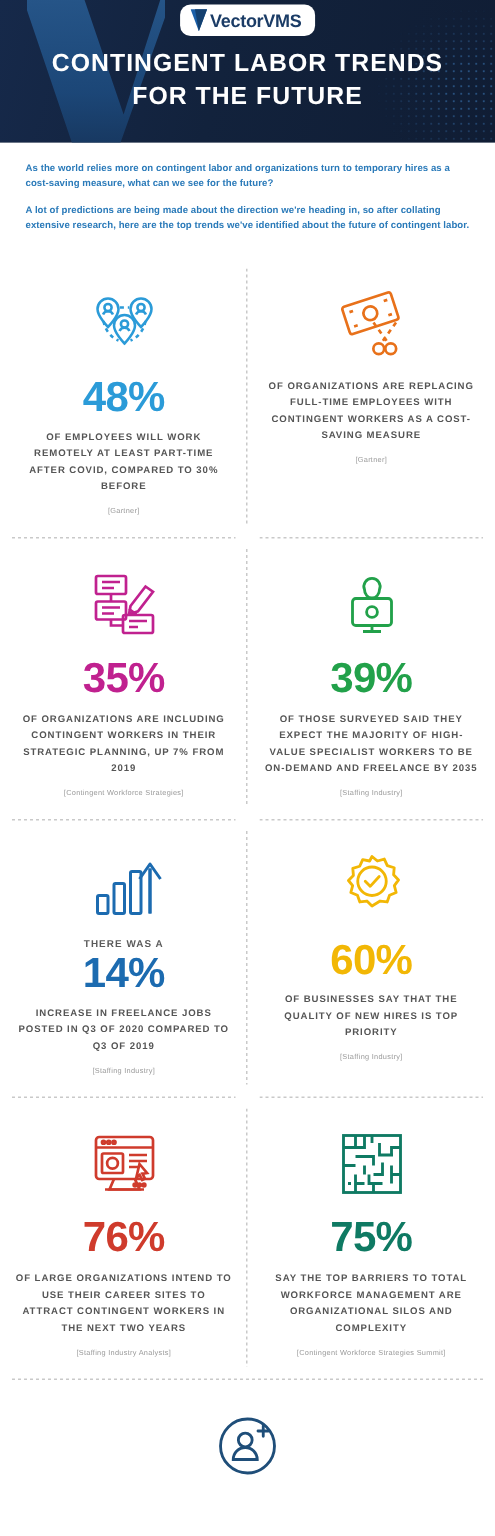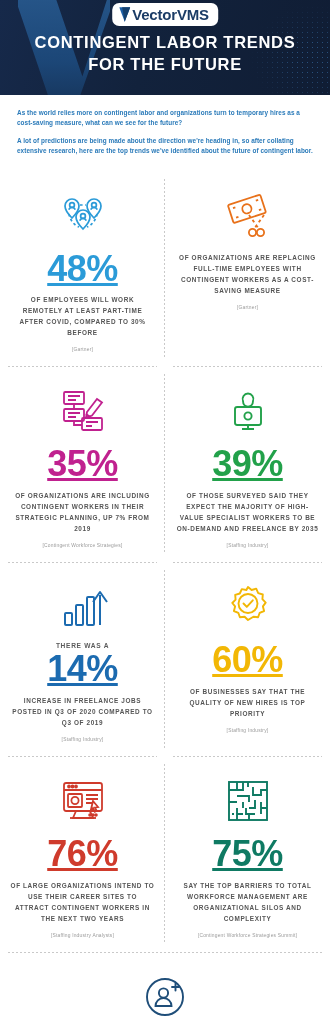--- a/index.html
+++ b/index.html
@@ -35,21 +35,21 @@
     opacity:.55;
     -webkit-mask-image: radial-gradient(ellipse 90px 75px at 78% 52%, #000 20%, transparent 72%);
     mask-image: radial-gradient(ellipse 90px 75px at 78% 52%, #000 20%, transparent 72%);
   }
   .logo-pill {
     position:absolute; left:50%; top:3px; transform:translateX(-50%);
     background:#fff; border-radius:7px; padding:3px 9px 3px 7px;
     display:flex; align-items:center; gap:2px; z-index:5;
   }
   .logo-v { width:11px; height:15px; display:block; }
-  .logo-text { font-size:15px; font-weight:700; color:#1b3c66; letter-spacing:-0.2px; }
+  .logo-text { font-size:12px; font-weight:700; color:#1b3c66; letter-spacing:-0.2px; }
   .hdr-title {
     position:relative; z-index:4;
     text-align:center; color:#fff;
     font-size:16.5px; font-weight:700; letter-spacing:0.7px;
     line-height:1.32; padding-top:32px;
   }
 
   
   .intro { padding:13px 17px 14px; }
   .intro p {
@@ -83,22 +83,22 @@
   .cell.norule::before { display:none; }
 
   .icon-wrap { height:58px; display:flex; align-items:center; justify-content:center; }
   .icon-wrap svg { display:block; }
 
   .prelabel {
     font-size:6.6px; font-weight:700; color:#5b5b5b;
     letter-spacing:0.7px; margin-top:6px;
   }
   .bignum {
-    font-size:36px; font-weight:700; line-height:1.02;
-    letter-spacing:-0.5px; margin-top:6px;text-decoration:underline;
+    font-size:28px; font-weight:700; line-height:1.02;
+    letter-spacing:-0.5px; margin-top:6px;
   }
   .bignum.tight { margin-top:2px; }
   .desc {
     font-size:6.4px; font-weight:700; color:#555555;
     letter-spacing:0.62px; line-height:1.72; margin-top:7px;
     max-width:146px;
   }
   .src {
     font-size:4.9px; color:#9a9a9a; letter-spacing:0.2px;
     margin-top:9px;

